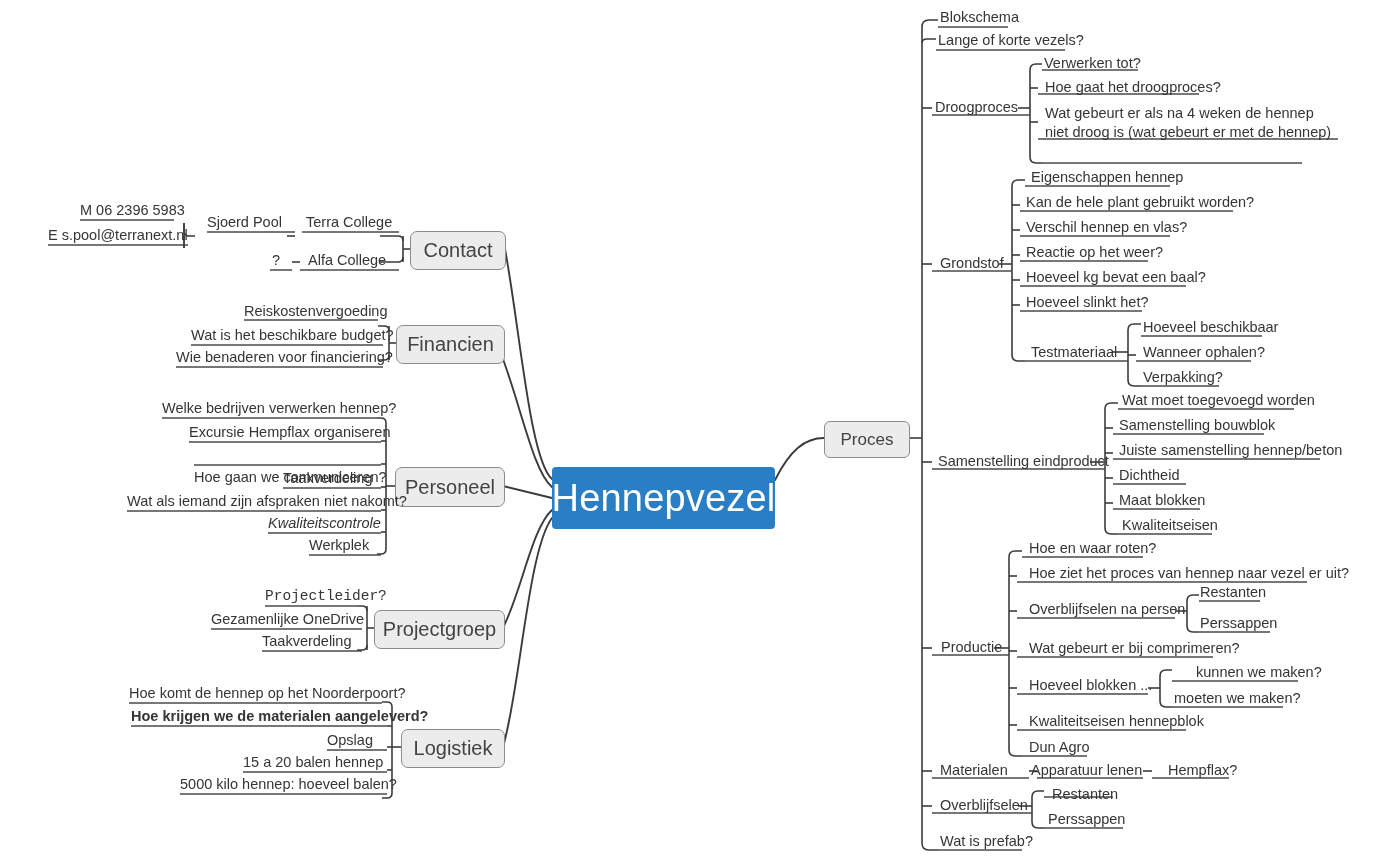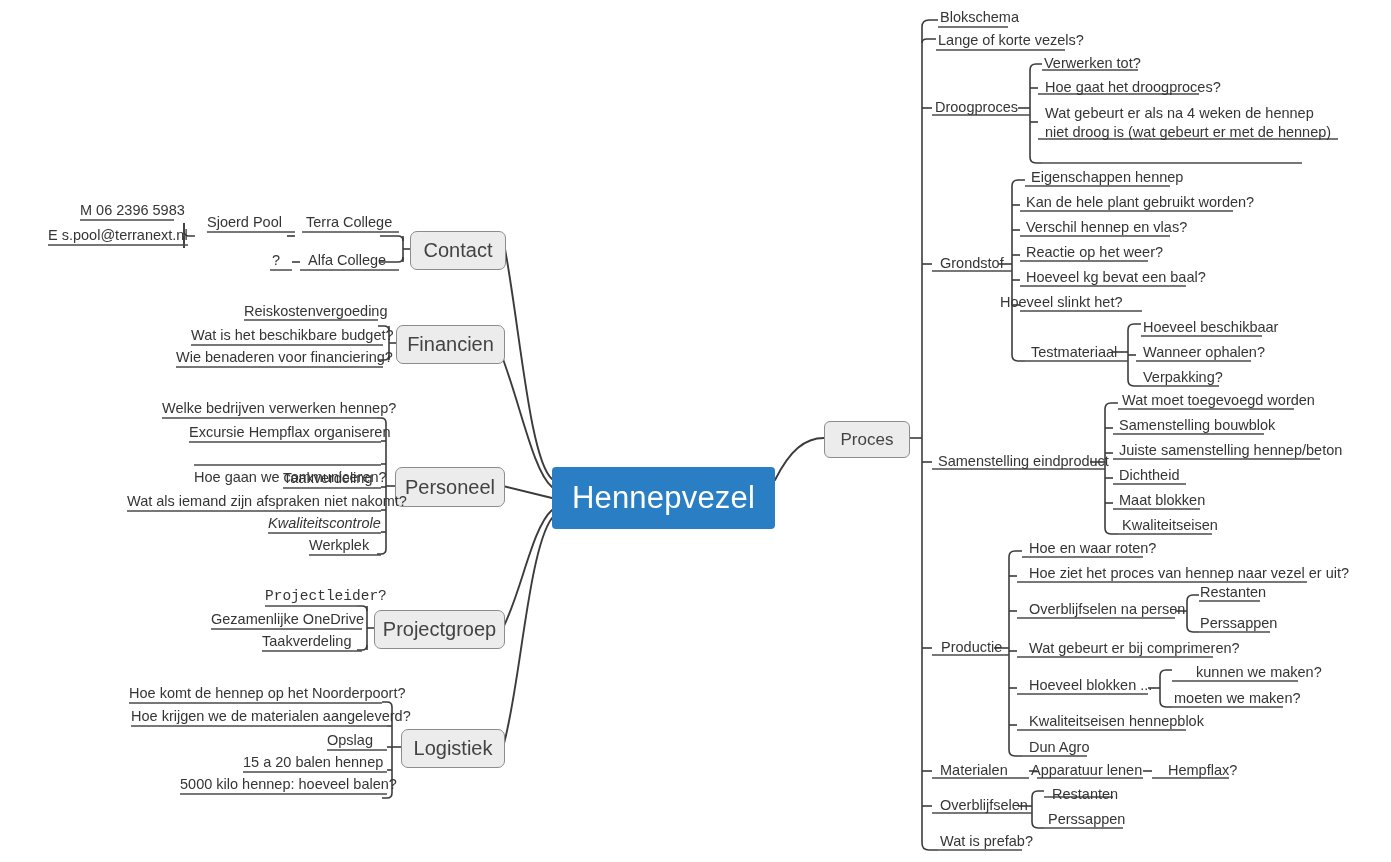--- a/index.html
+++ b/index.html
@@ -8,21 +8,21 @@
     font-family:"Liberation Sans","DejaVu Sans",sans-serif;
     color:#3a3a3a;
   }
   #canvas{position:absolute;left:0;top:0;width:1391px;height:862px;}
   svg.links{position:absolute;left:0;top:0;width:1391px;height:862px;pointer-events:none;}
 
   
   .root-node{
     position:absolute;background:#2a7fc4;border-radius:4px;
     color:#ffffff;display:flex;align-items:center;justify-content:center;
-    font-size:31px;letter-spacing:.2px;
+    font-size:38px;letter-spacing:.2px;
   }
   
   .branch-node{
     position:absolute;background:#ececec;border:1px solid #8c8c8c;border-radius:7px;
     display:flex;align-items:center;justify-content:center;
     font-size:20px;color:#434343;
   }
   .branch-node.small{font-size:17px;border-radius:6px;}
 
   
@@ -297,40 +297,40 @@
   <div class="leaf" style="left:283px;top:470px;">Taakverdeling</div>
   <div class="leaf" style="left:127px;top:493px;">Wat als iemand zijn afspraken niet nakomt?</div>
   <div class="leaf" style="left:268px;top:515px;font-style:italic;">Kwaliteitscontrole</div>
   <div class="leaf" style="left:309px;top:537px;">Werkplek</div>
 
   <div class="leaf" style="left:265px;top:588px;font-family:Liberation Mono, monospace;">Projectleider?</div>
   <div class="leaf" style="left:211px;top:611px;">Gezamenlijke OneDrive</div>
   <div class="leaf" style="left:262px;top:633px;">Taakverdeling</div>
 
   <div class="leaf" style="left:129px;top:685px;">Hoe komt de hennep op het Noorderpoort?</div>
-  <div class="leaf" style="left:131px;top:708px;">Hoe krijgen we de materialen aangeleverd?</div>
+  <div class="leaf" style="left:131px;top:708px;font-weight:bold;">Hoe krijgen we de materialen aangeleverd?</div>
   <div class="leaf" style="left:327px;top:732px;text-align:right;">Opslag</div>
   <div class="leaf" style="left:243px;top:754px;">15 a 20 balen hennep</div>
   <div class="leaf" style="left:180px;top:776px;">5000 kilo hennep: hoeveel balen?</div>
 
   <div class="leaf" style="left:940px;top:9px;">Blokschema</div>
   <div class="leaf" style="left:938px;top:32px;">Lange of korte vezels?</div>
 
   <div class="leaf" style="left:935px;top:99px;">Droogproces</div>
   <div class="leaf" style="left:1044px;top:55px;">Verwerken tot?</div>
   <div class="leaf" style="left:1045px;top:79px;">Hoe gaat het droogproces?</div>
   <div class="leaf wrap" style="left:1045px;top:104px;width:295px;">Wat gebeurt er als na 4 weken de hennep niet droog is (wat gebeurt er met de hennep)</div>
 
   <div class="leaf" style="left:940px;top:255px;">Grondstof</div>
   <div class="leaf" style="left:1031px;top:169px;">Eigenschappen hennep</div>
   <div class="leaf" style="left:1026px;top:194px;">Kan de hele plant gebruikt worden?</div>
   <div class="leaf" style="left:1026px;top:219px;">Verschil hennep en vlas?</div>
   <div class="leaf" style="left:1026px;top:244px;">Reactie op het weer?</div>
   <div class="leaf" style="left:1026px;top:269px;">Hoeveel kg bevat een baal?</div>
-  <div class="leaf" style="left:1000px;top:294px;">Hoeveel slinkt het?</div>
+  <div class="leaf" style="left:1026px;top:294px;">Hoeveel slinkt het?</div>
   <div class="leaf" style="left:1031px;top:344px;">Testmateriaal</div>
 
   <div class="leaf" style="left:1143px;top:319px;">Hoeveel beschikbaar</div>
   <div class="leaf" style="left:1143px;top:344px;">Wanneer ophalen?</div>
   <div class="leaf" style="left:1143px;top:369px;">Verpakking?</div>
 
   <div class="leaf" style="left:938px;top:453px;">Samenstelling eindproduct</div>
   <div class="leaf" style="left:1122px;top:392px;">Wat moet toegevoegd worden</div>
   <div class="leaf" style="left:1119px;top:417px;">Samenstelling bouwblok</div>
   <div class="leaf" style="left:1119px;top:442px;">Juiste samenstelling hennep/beton</div>

